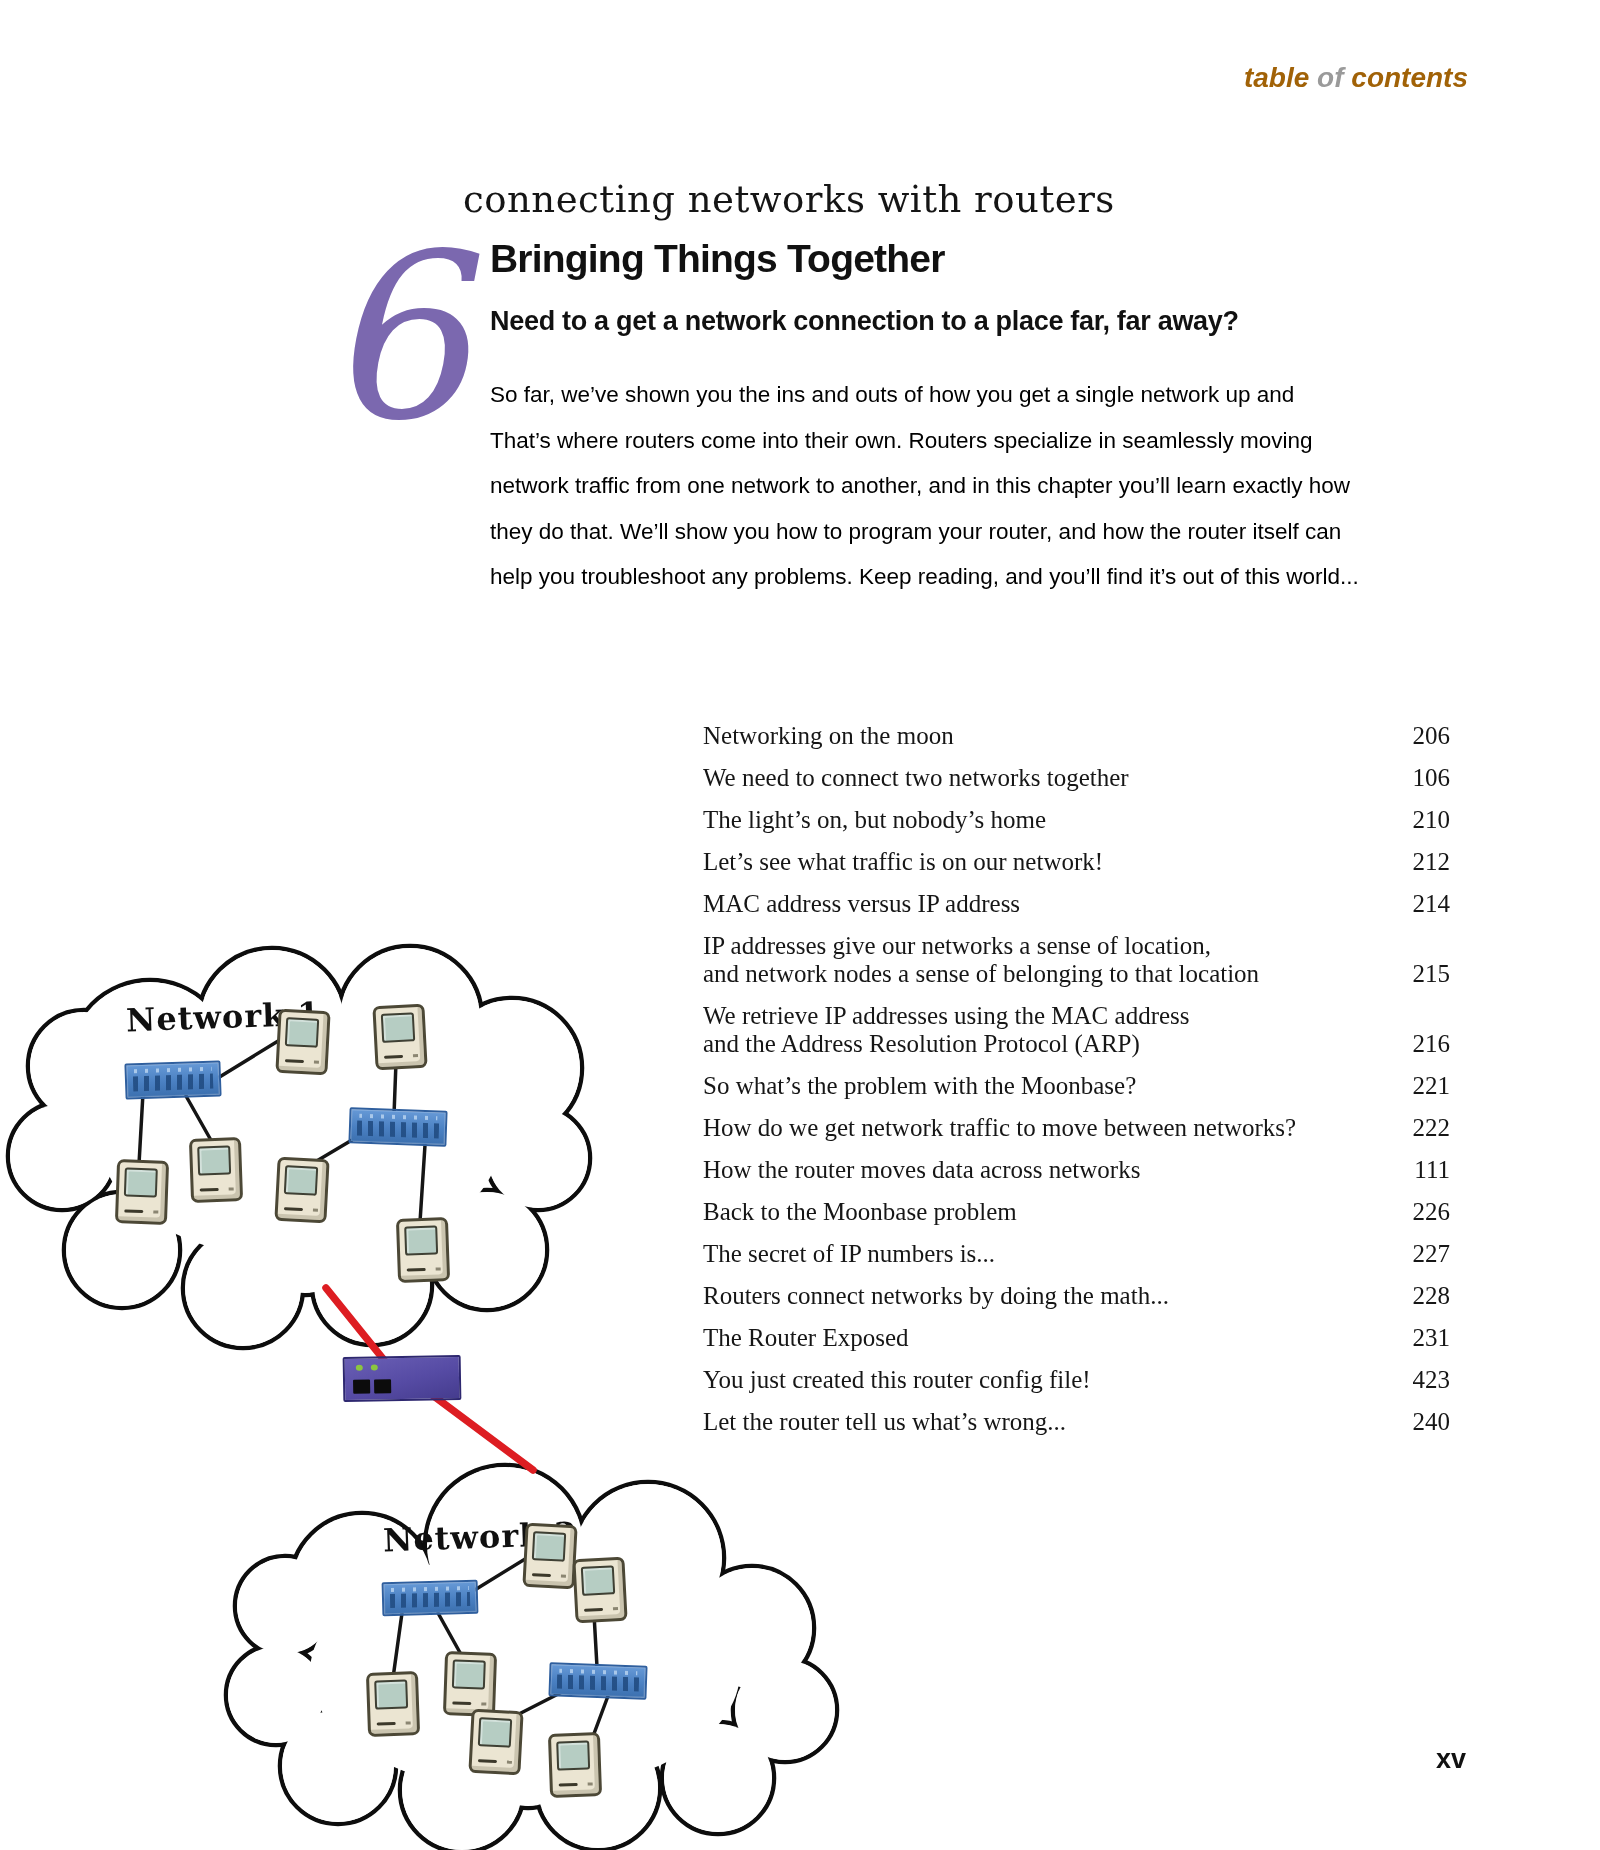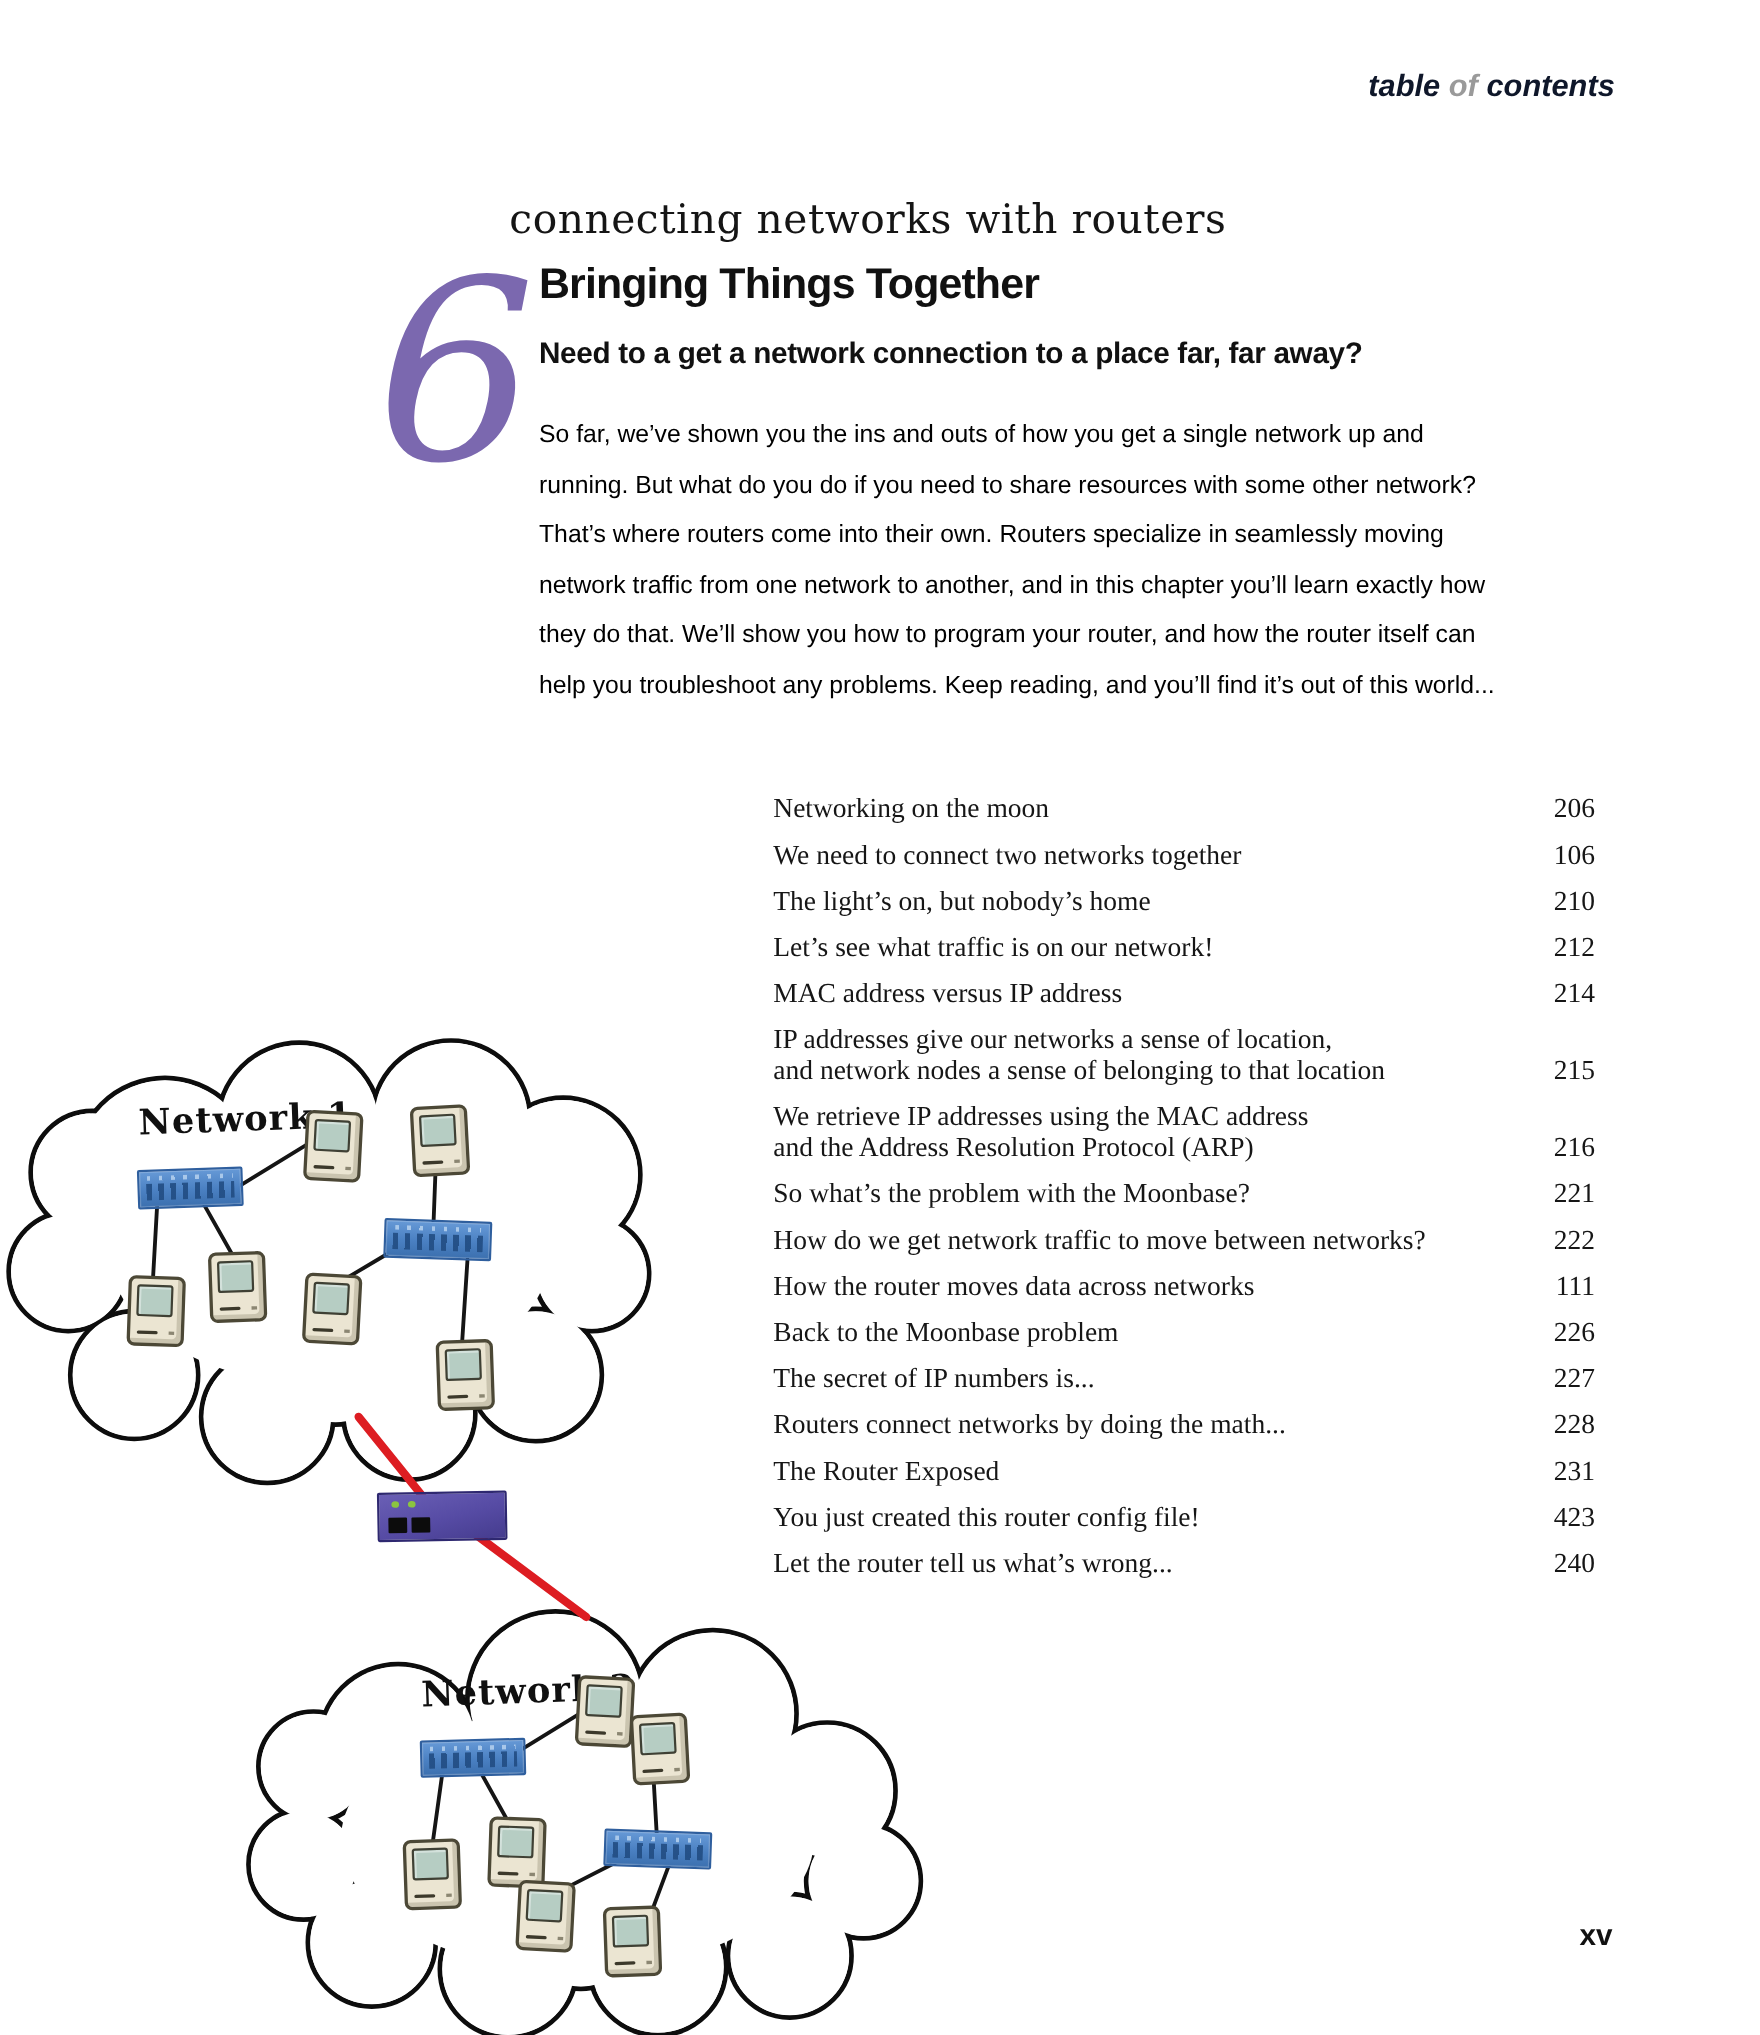--- a/index.html
+++ b/index.html
@@ -6,21 +6,21 @@
   .page {
     position:relative; width:1600px; height:1850px; background:#fff;
     overflow:hidden; font-family:"Liberation Sans", sans-serif; color:#141414;
   }
 
   
   .running-head {
     position:absolute; top:62px; right:132px;
     font:italic bold 28px "Liberation Sans", sans-serif; letter-spacing:0;
   }
-  .running-head .w-purple { color:#0f172a; }
+  .running-head .w-purple { color:#a16207; }
   .running-head .w-gray { color:#9a9a9a; }
 
   
   .big-num {
     position:absolute; left:342px; top:224px;
     font:italic normal 228px/1 "DejaVu Serif", serif; color:#7b68af;
   }
   .kicker {
     position:absolute; left:463px; top:178px;
     font:normal 37px "DejaVu Serif", serif; color:#151515; letter-spacing:.5px;
@@ -112,21 +112,20 @@
     <span class="w-gray">of</span>
     <span class="w-purple">contents</span>
   </div>
 
   <div class="big-num">6</div>
   <div class="kicker">connecting networks with routers</div>
   <div class="chapter-title">Bringing Things Together</div>
   <div class="lead">Need to a get a network connection to a place far, far away?</div>
   <div class="intro">
     <div>So far, we’ve shown you the ins and outs of how you get a single network up and</div>
-    <div>running. But what do you do if you need to share resources with some other network?</div>
     <div>That’s where routers come into their own. Routers specialize in seamlessly moving</div>
     <div>network traffic from one network to another, and in this chapter you’ll learn exactly how</div>
     <div>they do that. We’ll show you how to program your router, and how the router itself can</div>
     <div>help you troubleshoot any problems. Keep reading, and you’ll find it’s out of this world...</div>
   </div>
 
   <div class="toc">
     <div class="toc-row">
       <span class="toc-title">Networking on the moon</span>
       <span class="toc-page">206</span>

